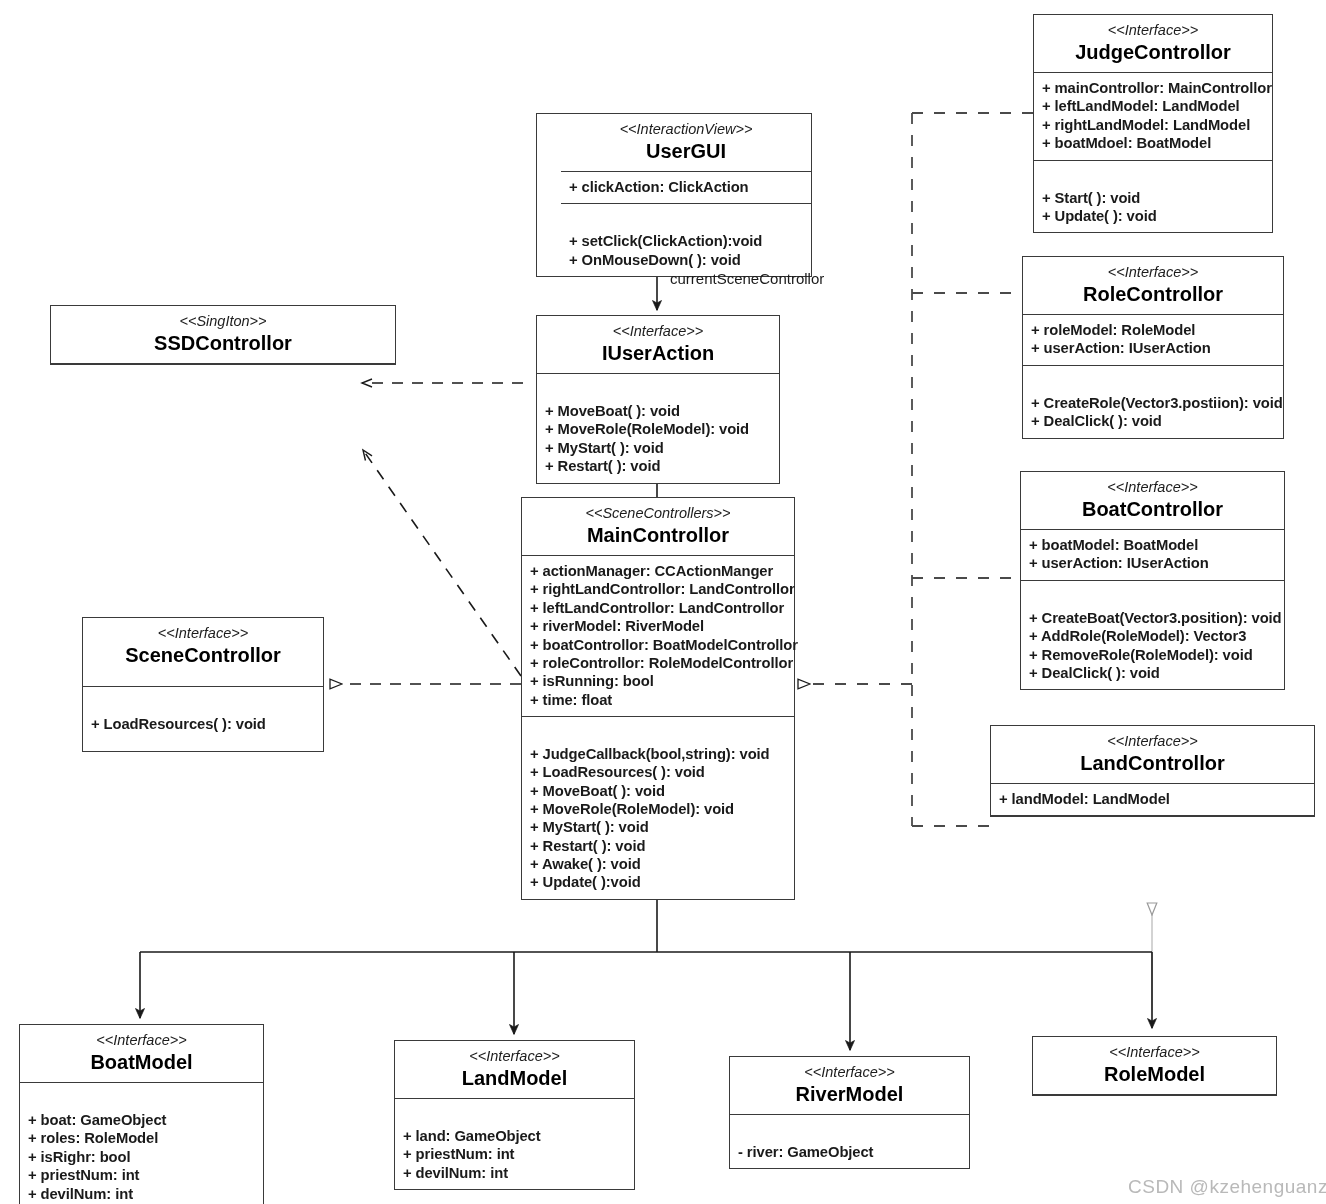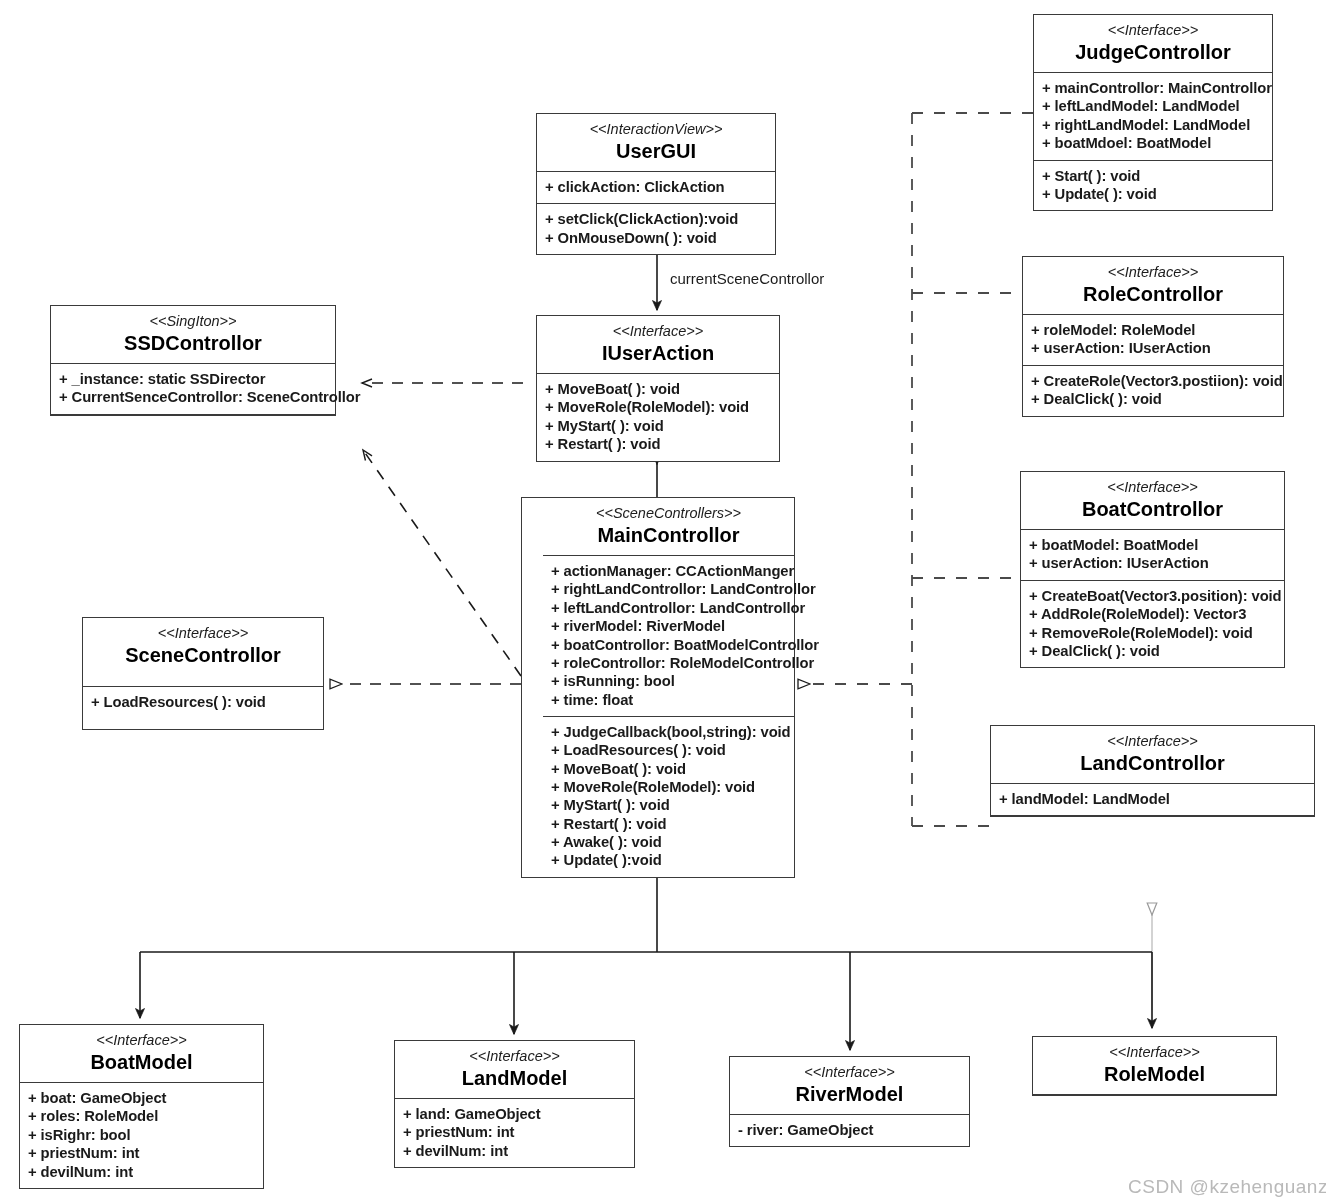--- a/index.html
+++ b/index.html
@@ -48,20 +48,21 @@
     line-height: 1.3;
     white-space: nowrap;
   }
   .uml-sec {
     padding: 6px 6px 7px 8px;
     border-bottom: 1.5px solid #3a3a3a;
     font-weight: bold;
   }
   .uml-sec.last {
     border-bottom: none;
+    margin-top: 22px;
   }
   .member {
     font-size: 14.8px;
     color: #1a1a1a;
     line-height: 1.24;
     white-space: nowrap;
     letter-spacing: -0.1px;
   }
   .edge-label {
     position: absolute;
@@ -203,59 +204,55 @@
   <div class="umlbox" style="left:990px; top:725px; width:325px;">
     <div class="uml-head">
       <div class="stereo">&lt;&lt;Interface&gt;&gt;</div>
       <div class="cname">LandControllor</div>
     </div>
     <div class="uml-sec">
       <div class="member">+ landModel: LandModel</div>
     </div>
   </div>
 
-  <div class="umlbox" style="left:536px; top:113px; width:240px;">
+  <div class="umlbox" style="left:536px; top:113px; width:276px;padding-left:24px;">
     <div class="uml-head">
       <div class="stereo">&lt;&lt;InteractionView&gt;&gt;</div>
       <div class="cname">UserGUI</div>
     </div>
     <div class="uml-sec">
       <div class="member">+ clickAction: ClickAction</div>
     </div>
     <div class="uml-sec last">
       <div class="member">+ setClick(ClickAction):void</div>
       <div class="member">+ OnMouseDown( ): void</div>
     </div>
   </div>
 
-  <div class="umlbox" style="left:50px; top:305px; width:286px;">
+  <div class="umlbox" style="left:50px; top:305px; width:346px;">
     <div class="uml-head">
       <div class="stereo">&lt;&lt;SingIton&gt;&gt;</div>
       <div class="cname">SSDControllor</div>
-    </div>
-    <div class="uml-sec">
-      <div class="member">+ _instance: static SSDirector</div>
-      <div class="member">+ CurrentSenceControllor: SceneControllor</div>
     </div>
   </div>
 
   <div class="umlbox" style="left:536px; top:315px; width:244px;">
     <div class="uml-head">
       <div class="stereo">&lt;&lt;Interface&gt;&gt;</div>
       <div class="cname">IUserAction</div>
     </div>
     <div class="uml-sec last">
       <div class="member">+ MoveBoat( ): void</div>
       <div class="member">+ MoveRole(RoleModel): void</div>
       <div class="member">+ MyStart( ): void</div>
       <div class="member">+ Restart( ): void</div>
     </div>
   </div>
 
-  <div class="umlbox" style="left:521px; top:497px; width:274px;padding-left:21px;">
+  <div class="umlbox" style="left:521px; top:497px; width:274px;">
     <div class="uml-head">
       <div class="stereo">&lt;&lt;SceneControllers&gt;&gt;</div>
       <div class="cname">MainControllor</div>
     </div>
     <div class="uml-sec">
       <div class="member">+ actionManager: CCActionManger</div>
       <div class="member">+ rightLandControllor: LandControllor</div>
       <div class="member">+ leftLandControllor: LandControllor</div>
       <div class="member">+ riverModel: RiverModel</div>
       <div class="member">+ boatControllor: BoatModelControllor</div>

